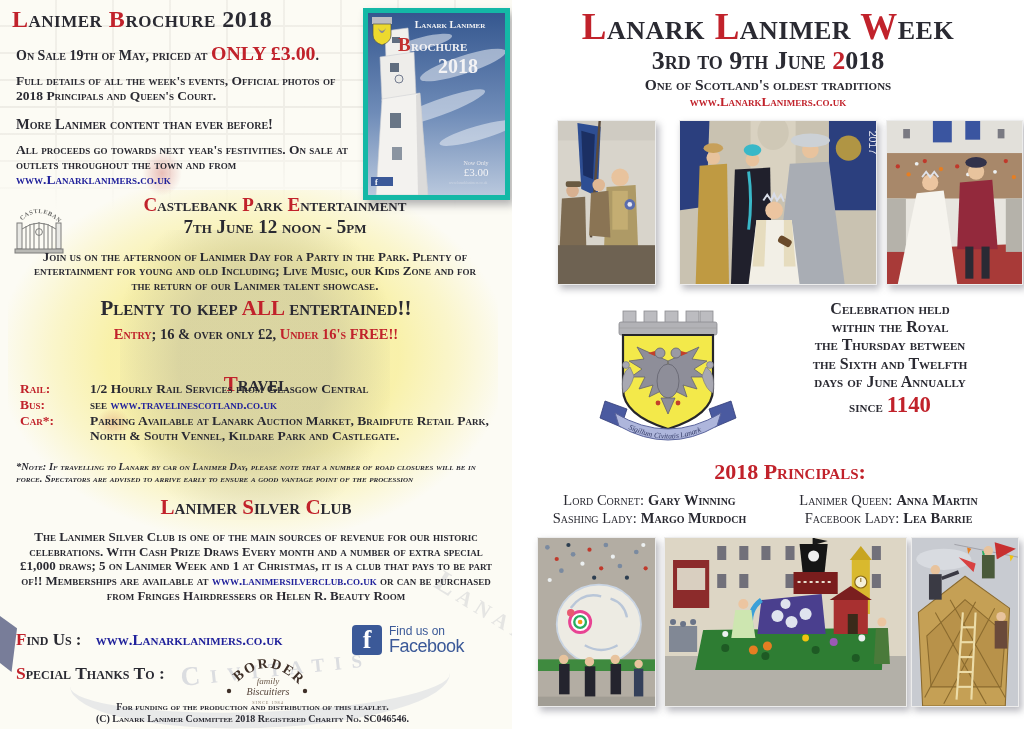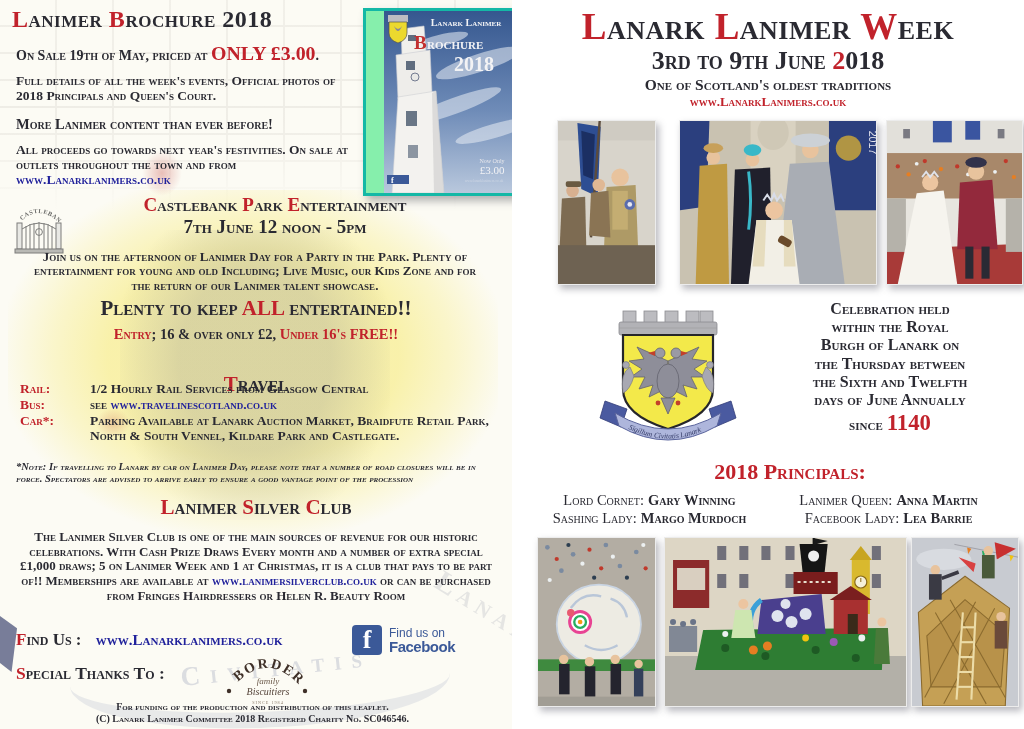--- a/index.html
+++ b/index.html
@@ -81,25 +81,25 @@
   .footer{left:0;top:701px;width:505px;font-size:10px;line-height:1.2;}
 
   
   .fb-badge{left:352px;top:622px;width:124px;height:36px;display:flex;align-items:center;
     font-family:"Liberation Sans",sans-serif;color:var(--fb);}
   .fb-icon{width:30px;height:30px;background:var(--fb);border-radius:4px;color:#fff;
     font-weight:bold;font-size:26px;text-align:center;line-height:30px;flex:none;
     font-family:"Liberation Serif",serif;}
   .fb-text{margin-left:7px;line-height:1.0;}
   .fb-t1{font-size:12px;}
-  .fb-t2{font-size:15px;font-weight:bold;letter-spacing:-.5px;}
+  .fb-t2{font-size:18px;font-weight:normal;letter-spacing:-.5px;}
 
   
   .cover{left:363px;top:8px;width:137px;height:182px;box-shadow:4px 5px 8px rgba(90,90,100,.45);
-    border:3px solid #14b8a6;background:#86efac;padding-left:18px;}
+    border:5px solid #14b8a6;background:#22c55e;}
   .cover svg{display:block;}
 
   
   .gate-logo{left:12px;top:199px;width:54px;height:58px;}
   .border-logo{left:220px;top:648px;width:95px;height:62px;}
 
   
   .rp-title{left:0;top:8px;width:512px;font-size:37px;letter-spacing:.5px;line-height:1.0;}
   .rp-dates{left:0;top:48px;width:512px;font-size:26px;line-height:1.0;}
   .rp-tag{left:0;top:77px;width:512px;font-size:15.5px;line-height:1.0;}
@@ -412,21 +412,20 @@
           <text font-size="7.5" font-style="italic" fill="#333a66" font-family="Liberation Serif, serif">
             <textPath href="#motto-arc" startOffset="4%">Sigillum Civitatis Lanark</textPath>
           </text>
         </g>
       </svg>
     </div>
 
     <div class="abs sc b ctr ancient">
       <div>Celebration held</div>
       <div>within the Royal</div>
-      <div>Burgh of Lanark on</div>
       <div>the Thursday between</div>
       <div>the Sixth and Twelfth</div>
       <div>days of June Annually</div>
       <div class="since"><span>since </span><span class="red big">1140</span></div>
     </div>
 
     <div class="abs sc b ctr red pr-heading">2018 Principals:</div>
     <div class="abs sc pr-cols">
       <div class="pr-col1">
         <div>

